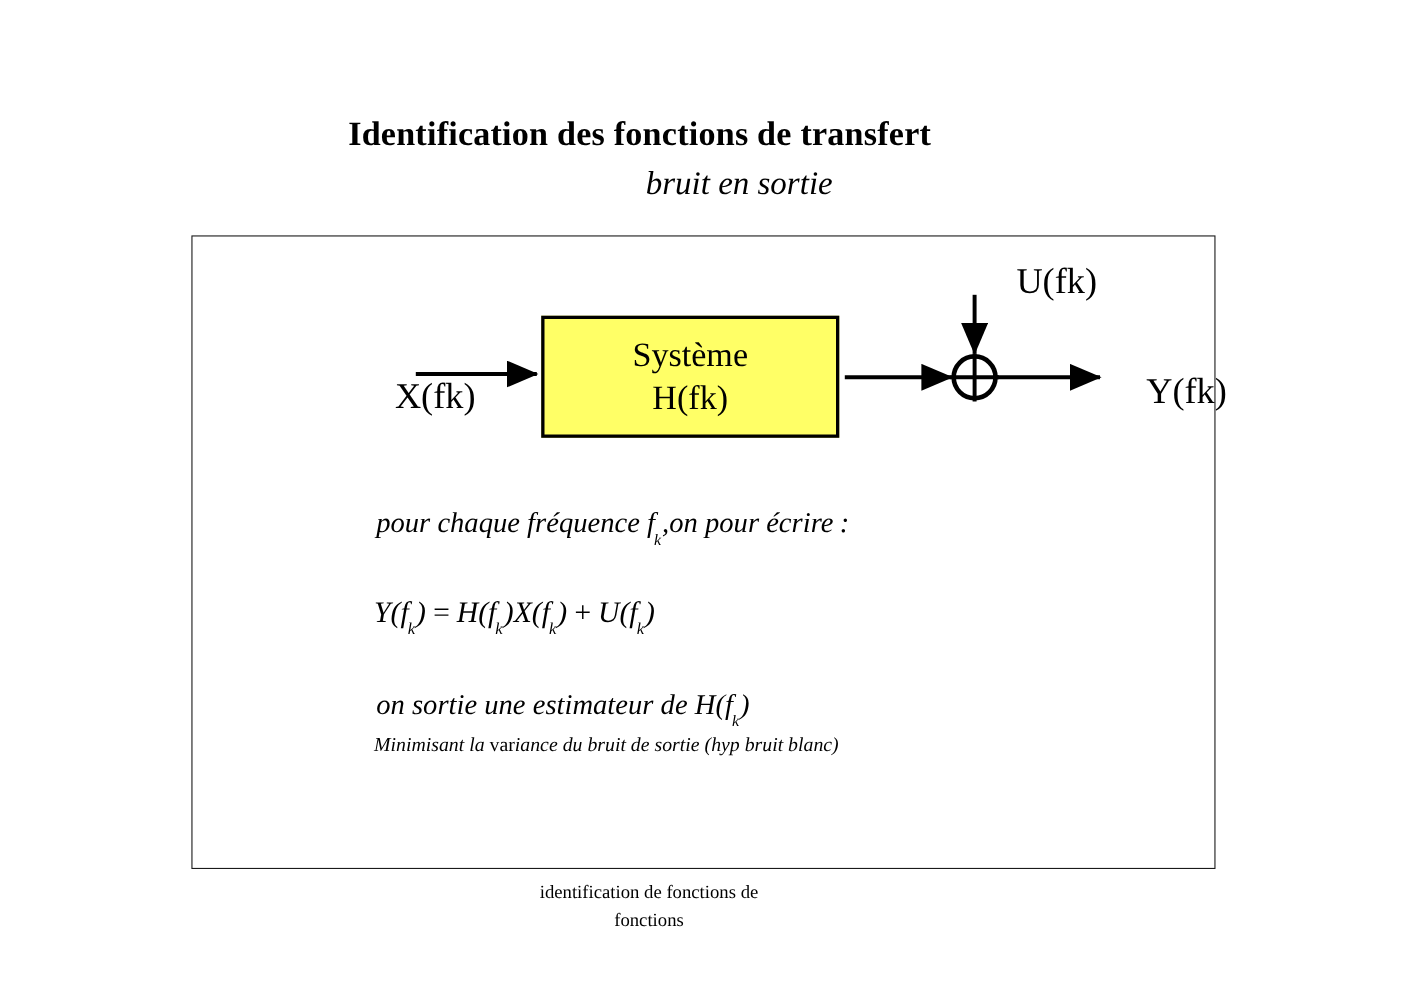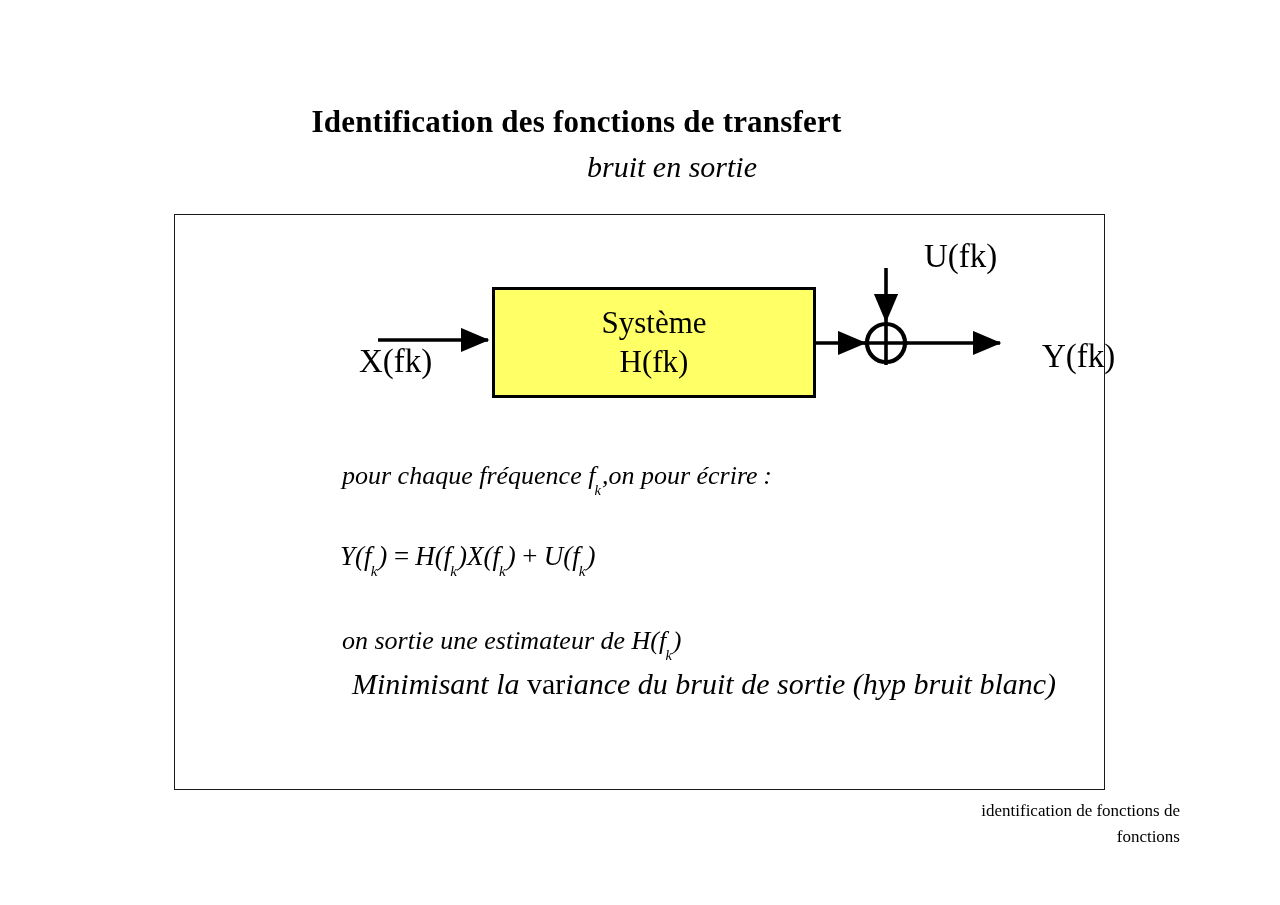--- a/index.html
+++ b/index.html
@@ -12,28 +12,29 @@
     height: 905px;
     position: relative;
     font-family: "Liberation Serif", "DejaVu Serif", serif;
     color: #000000;
     overflow: hidden;
   }
 
   
   #slide-title {
     position: absolute;
-    left: 14px;
+    left: 0;
     top: 105px;
     width: 1125px;
     text-align: center;
     font-size: 31px;
     font-weight: bold;
     letter-spacing: 0.2px;
     line-height: 1.1;
+    padding-left: 19px;
   }
   #slide-subtitle {
     position: absolute;
     left: 0;
     top: 150px;
     width: 1280px;
     text-align: center;
     font-size: 30px;
     font-style: italic;
     line-height: 1.1;
@@ -69,21 +70,21 @@
     white-space: nowrap;
   }
   #label-u { left: 924px; top: 240px; }
   #label-x { left: 359px; top: 345px; }
   #label-y { left: 1042px; top: 340px; }
 
   #system-block {
     position: absolute;
     left: 492px;
     top: 287px;
-    width: 324px;
+    width: 271px;
     height: 111px;
     background: #ffff66;
     border: 3.5px solid #000000;
     box-sizing: border-box;
     display: flex;
     flex-direction: column;
     align-items: center;
     justify-content: center;
   }
   #system-block .block-line {
@@ -95,41 +96,41 @@
   
   .math-line {
     position: absolute;
     font-family: "Liberation Serif", "DejaVu Serif", serif;
     font-style: italic;
     white-space: nowrap;
   }
   #line-pour   { left: 342px; top: 461px; font-size: 26px; }
   #line-eq     { left: 340px; top: 541px; font-size: 27px; }
   #line-cherche{ left: 342px; top: 626px; font-size: 26px; }
-  #line-minim  { left: 352px; top: 667px; font-size: 30px; }
+  #line-minim  { left: 340px; top: 667px; font-size: 18px; }
 
   .sub {
     font-size: 0.56em;
     vertical-align: sub;
     font-style: italic;
     position: relative;
     top: 0.30em;
     left: -0.06em;
   }
   .upright { font-style: normal; }
   .thin-sp { display: inline-block; width: 0.22em; }
   .op-sp  { display: inline-block; width: 0.18em; }
 
   
   #footer {
     position: absolute;
     left: 0;
     top: 798px;
     width: 1180px;
-    text-align: right;
+    text-align: center;
     font-size: 17px;
     line-height: 1.55;
   }
   #footer div { display: block; }
 </style>
 </head>
 <body>
 
 <div id="slide-title">Identification des fonctions de transfert</div>
 

